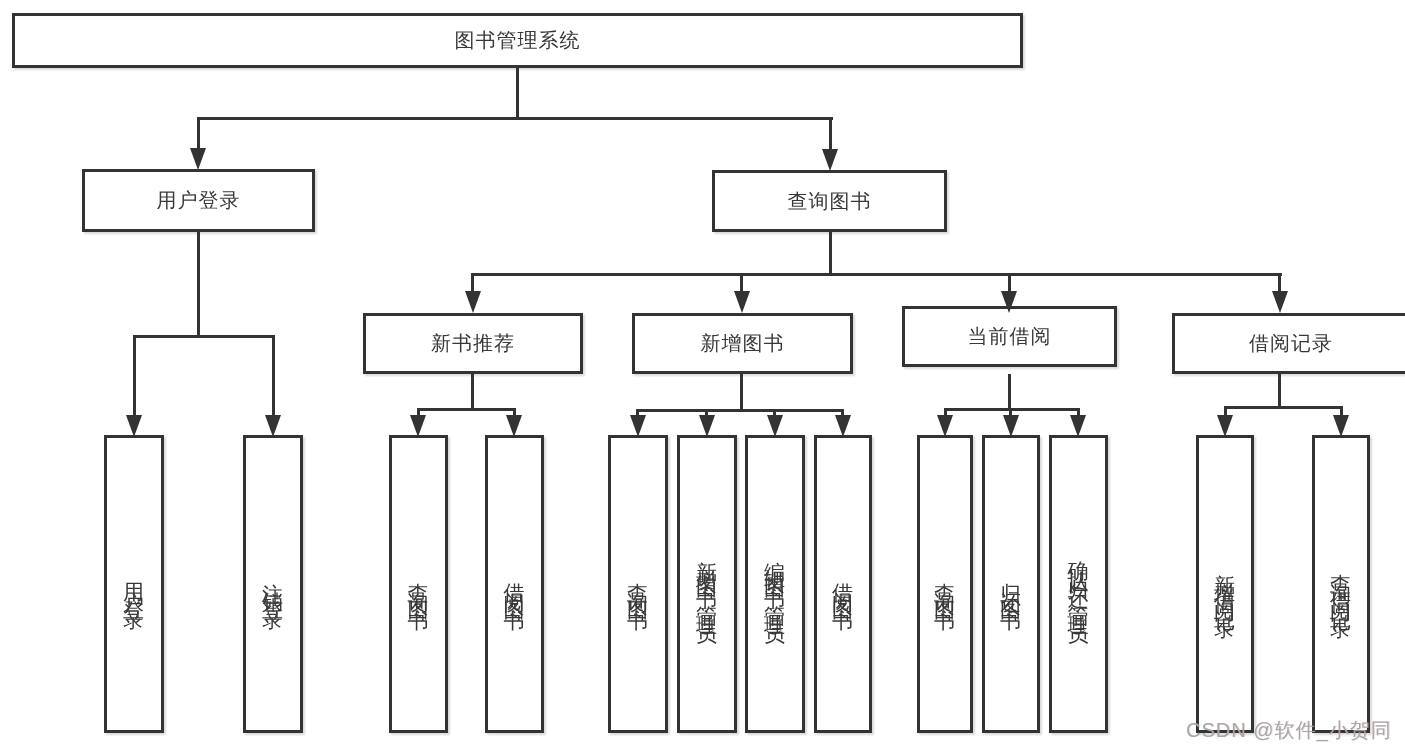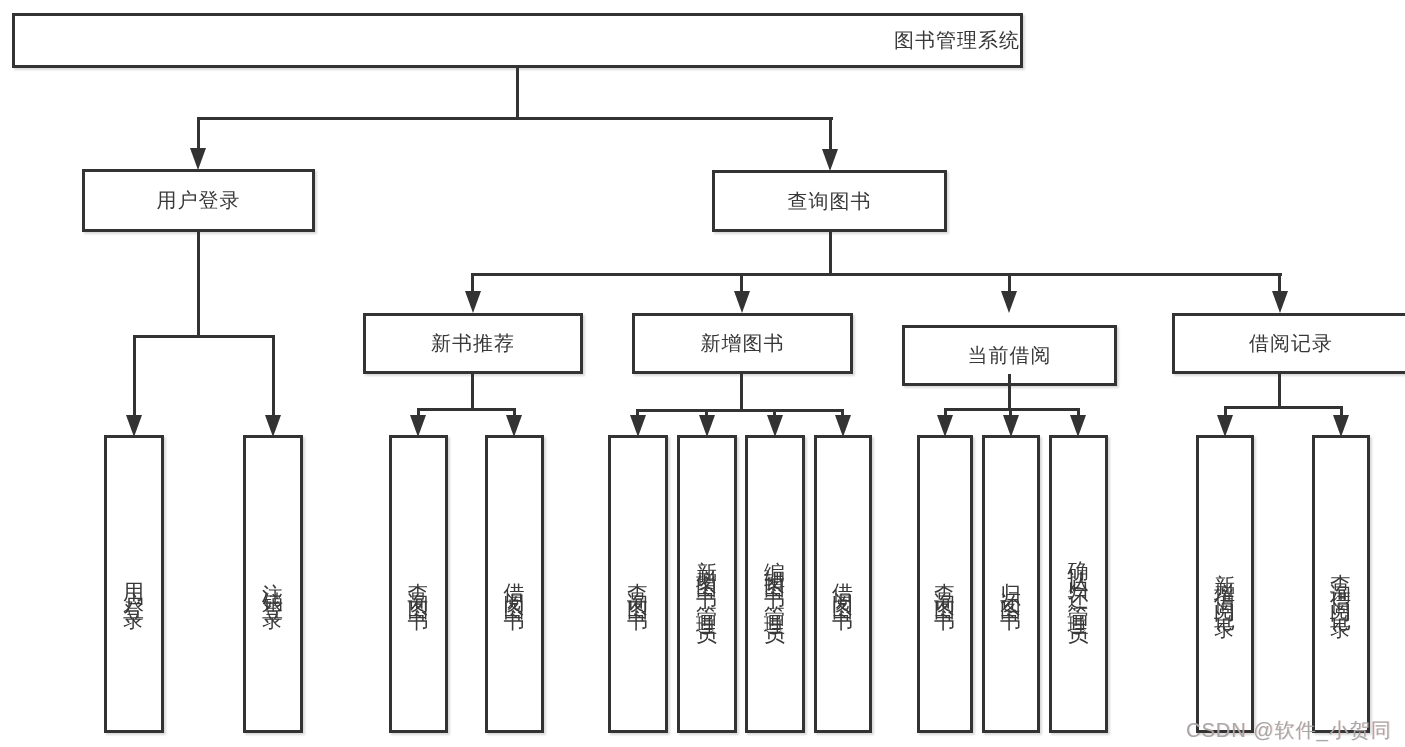--- a/index.html
+++ b/index.html
@@ -27,38 +27,38 @@
   }
   .watermark{
     position:absolute;left:1186px;top:717px;
     font-size:20px;color:#a8a8a8;letter-spacing:1px;
     text-shadow:1px 0 0 rgba(214,120,120,0.25);
   }
 </style>
 </head>
 <body>
 
-<div class="box" style="left:12px;top:13px;width:1011px;height:55px;justify-content:flex-end;">
+<div class="box" style="left:12px;top:13px;width:1011px;height:55px;">
   <span>图书管理系统</span>
 </div>
 
 <div class="box" style="left:82px;top:169px;width:233px;height:63px;">
   <span>用户登录</span>
 </div>
 <div class="box" style="left:712px;top:170px;width:235px;height:62px;">
   <span>查询图书</span>
 </div>
 
 <div class="box" style="left:363px;top:313px;width:220px;height:61px;">
   <span>新书推荐</span>
 </div>
 <div class="box" style="left:632px;top:313px;width:221px;height:61px;">
   <span>新增图书</span>
 </div>
-<div class="box" style="left:902px;top:325px;width:215px;height:61px;">
+<div class="box" style="left:902px;top:306px;width:215px;height:61px;">
   <span>当前借阅</span>
 </div>
 <div class="box" style="left:1172px;top:313px;width:238px;height:61px;">
   <span>借阅记录</span>
 </div>
 
 <div class="box leaf" style="left:104px;top:435px;width:60px;height:298px;">
   <span class="vtext">用户登录</span>
 </div>
 <div class="box leaf" style="left:243px;top:435px;width:60px;height:298px;">

